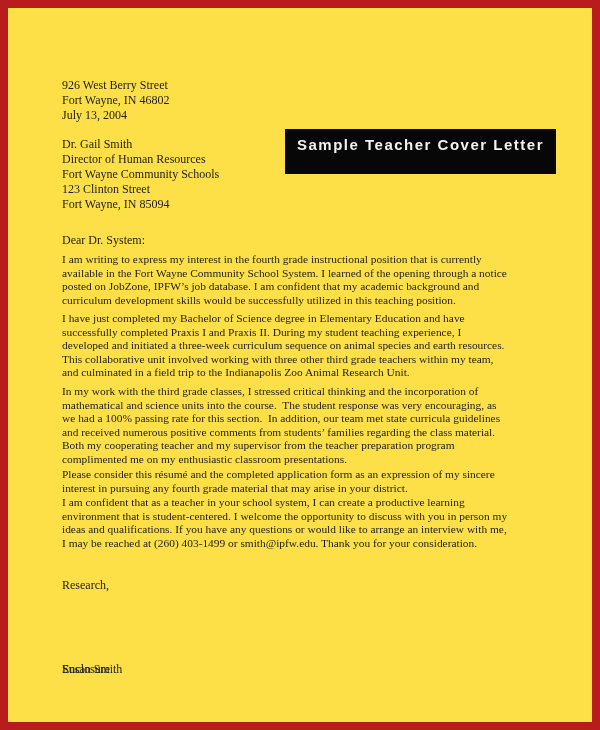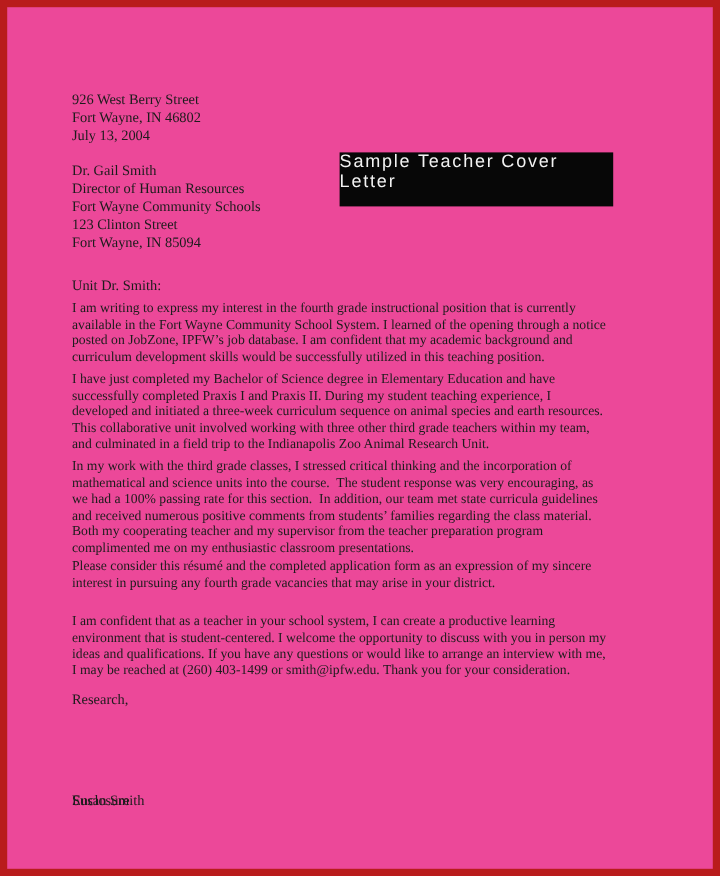--- a/index.html
+++ b/index.html
@@ -5,65 +5,66 @@
   html, body {
     margin: 0;
     padding: 0;
     background: #ffffff;
   }
   .page {
     position: relative;
     width: 600px;
     height: 730px;
     box-sizing: border-box;
-    background: #ec4899;
-    border: 6px solid #b91c1c;
+    background: #fde047;
+    border: 8px solid #b91c1c;
     overflow: hidden;
     font-family: "Liberation Serif", serif;
     color: #1c1c1c;
   }
   .block {
     position: absolute;
     white-space: pre-line;
   }
   .address {
     font-size: 12px;
     line-height: 15px;
   }
   .sender-block   { left: 54px; top: 70px;  }
   .recipient-block{ left: 54px; top: 129px; }
   .banner {
     position: absolute;
     left: 277px;
     top: 121px;
-    width: 228px;
+    width: 271px;
     height: 45px;
     box-sizing: border-box;
     background: #070707;
     color: #f2f2f2;
     font-family: "Liberation Sans", sans-serif;
     font-size: 15px;
     letter-spacing: 1.5px;
     display: flex;
     align-items: center;
     justify-content: center;
     padding-bottom: 14px;
+    font-weight: bold;
   }
   .salutation { left: 54px; top: 225px; font-size: 12px; line-height: 15px; }
   .para {
     left: 54px;
     font-size: 11.4px;
     line-height: 13.6px;
     white-space: pre;
   }
   .para-1 { top: 245px; }
   .para-2 { top: 304px; }
   .para-3 { top: 377px; }
   .para-4 { top: 460px; }
-  .para-5 { top: 506px; }
+  .para-5 { top: 488px; }
   .closing    { left: 54px; top: 570px; font-size: 12px; line-height: 15px; }
   .signature  { left: 54px; top: 615px; font-size: 12px; line-height: 15px; margin-top: 39px; }
   .enclosure  { left: 54px; top: 654px; font-size: 12px; line-height: 15px; }
 </style>
 </head>
 <body>
 
 <div class="page">
 
   <div class="block address sender-block">926 West Berry Street
@@ -73,42 +74,42 @@
   <div class="banner">
     <span>Sample Teacher Cover Letter</span>
   </div>
 
   <div class="block address recipient-block">Dr. Gail Smith
 Director of Human Resources
 Fort Wayne Community Schools
 123 Clinton Street
 Fort Wayne, IN 85094</div>
 
-  <div class="block salutation">Unit Dr. Smith:</div>
+  <div class="block salutation">Dear Dr. System:</div>
 
   <div class="block para para-2">I have just completed my Bachelor of Science degree in Elementary Education and have
 successfully completed Praxis I and Praxis II. During my student teaching experience, I
 developed and initiated a three-week curriculum sequence on animal species and earth resources.
 This collaborative unit involved working with three other third grade teachers within my team,
 and culminated in a field trip to the Indianapolis Zoo Animal Research Unit.</div>
 
   <div class="block para para-1">I am writing to express my interest in the fourth grade instructional position that is currently
 available in the Fort Wayne Community School System. I learned of the opening through a notice
 posted on JobZone, IPFW’s job database. I am confident that my academic background and
 curriculum development skills would be successfully utilized in this teaching position.</div>
 
   <div class="block para para-3">In my work with the third grade classes, I stressed critical thinking and the incorporation of
 mathematical and science units into the course.  The student response was very encouraging, as
 we had a 100% passing rate for this section.  In addition, our team met state curricula guidelines
 and received numerous positive comments from students’ families regarding the class material.
 Both my cooperating teacher and my supervisor from the teacher preparation program
 complimented me on my enthusiastic classroom presentations.</div>
 
   <div class="block para para-4">Please consider this résumé and the completed application form as an expression of my sincere
-interest in pursuing any fourth grade vacancies that may arise in your district.</div>
+interest in pursuing any fourth grade material that may arise in your district.</div>
 
   <div class="block para para-5">I am confident that as a teacher in your school system, I can create a productive learning
 environment that is student-centered. I welcome the opportunity to discuss with you in person my
 ideas and qualifications. If you have any questions or would like to arrange an interview with me,
 I may be reached at (260) 403-1499 or smith@ipfw.edu. Thank you for your consideration.</div>
 
   <div class="block closing">Research,</div>
 
   <div class="block signature">Susan Smith</div>
 

